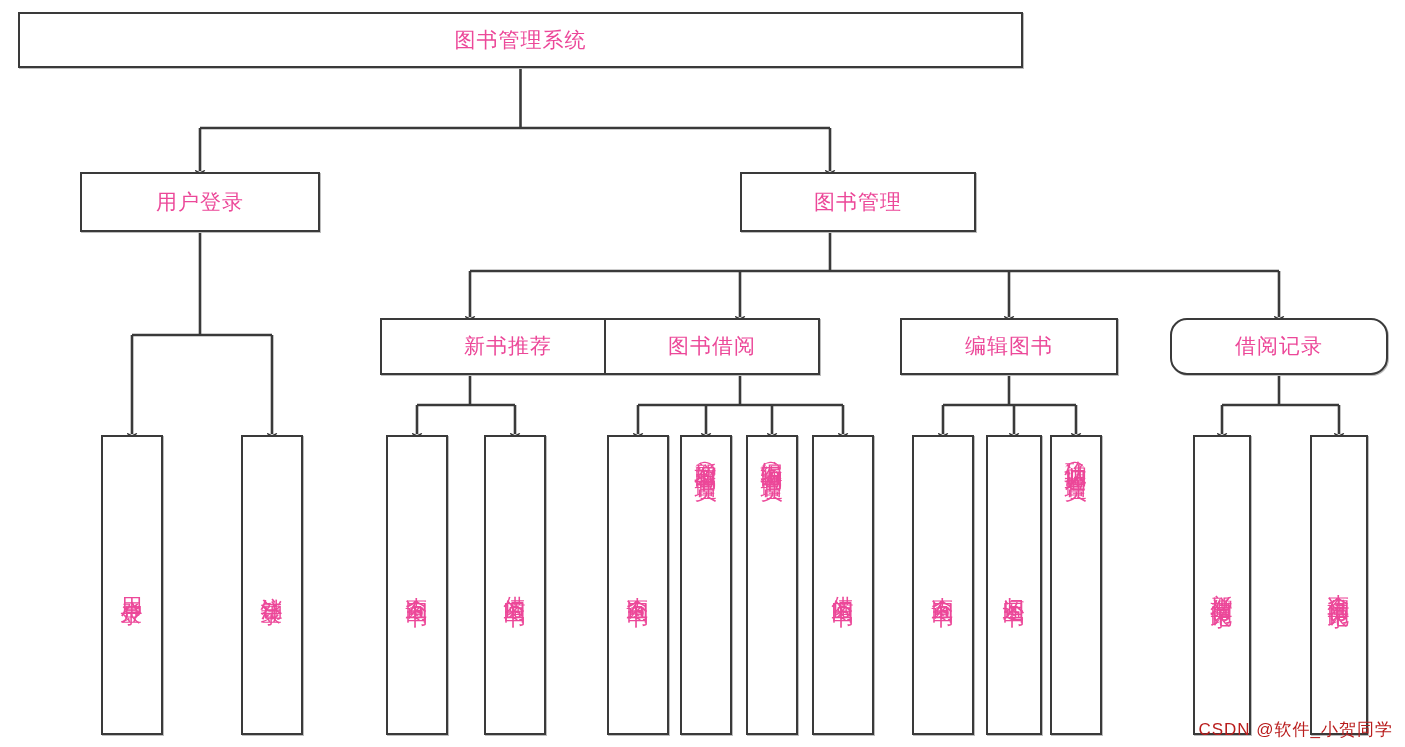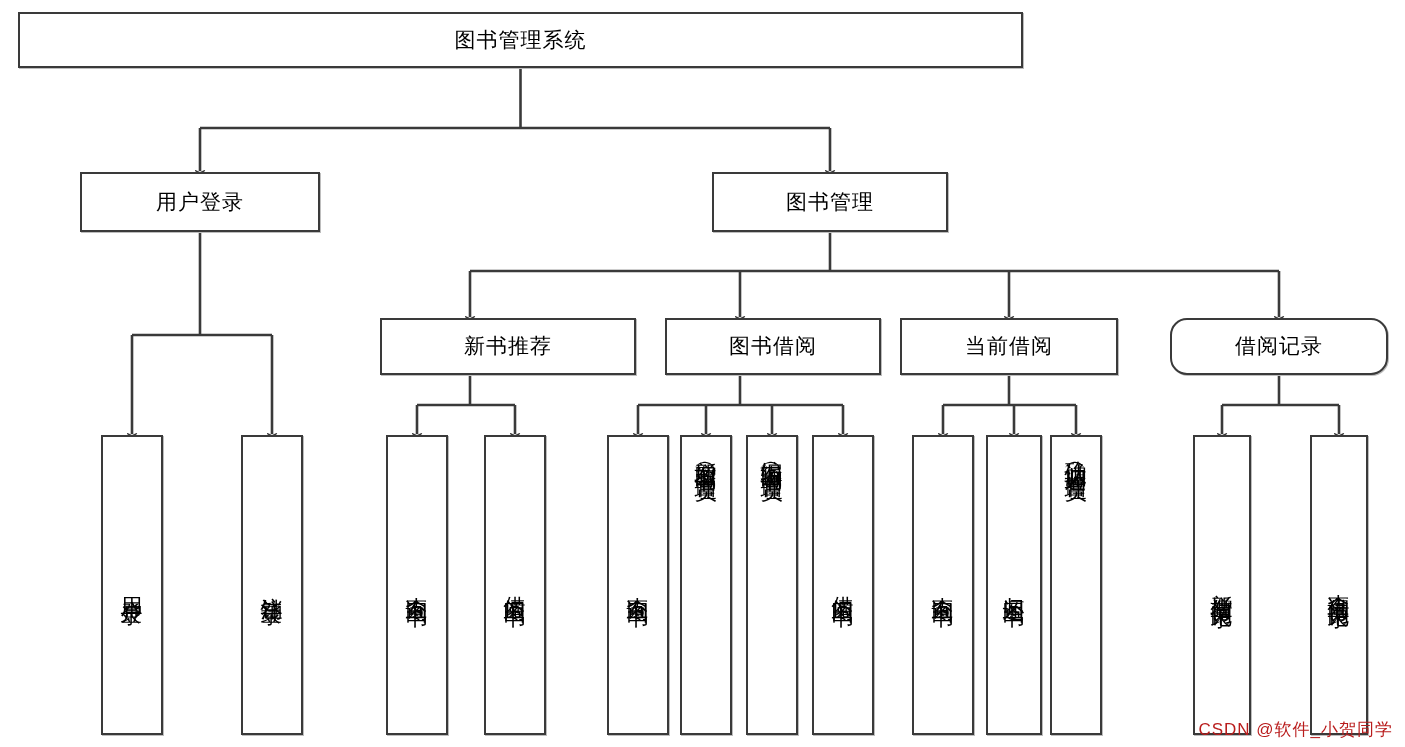--- a/index.html
+++ b/index.html
@@ -27,21 +27,21 @@
     border:2px solid #3a3a3a;
     box-shadow:1px 1px 0 0 #bdbdbd;
     display:flex;
     align-items:center;
     justify-content:center;
     z-index:2;
   }
   .node-label{
     font-size:21px;
     line-height:1.25;
-    color:#000000;
+    color:#ec4899;
     letter-spacing:1px;
     white-space:nowrap;
     text-align:center;
   }
   
   .node.vertical{
     align-items:flex-start;
     justify-content:center;
     padding-top:6px;
   }
@@ -116,31 +116,31 @@
       </g>
   </svg>
 
   <div id="node-layer">
       <div class="node" style="left: 18px; top: 12px; width: 1005px; height: 56px;">
         <span class="node-label">图书管理系统</span>
       </div>
       <div class="node" style="left: 80px; top: 172px; width: 240px; height: 60px;">
         <span class="node-label">用户登录</span>
       </div>
-      <div class="node" style="left: 712px; top: 172px; width: 236px; height: 60px;">
+      <div class="node" style="left: 740px; top: 172px; width: 236px; height: 60px;">
         <span class="node-label">图书管理</span>
       </div>
       <div class="node" style="left: 380px; top: 318px; width: 256px; height: 57px;">
         <span class="node-label">新书推荐</span>
       </div>
-      <div class="node" style="left: 665px; top: 318px; width: 216px; height: 57px;">
+      <div class="node" style="left: 604px; top: 318px; width: 216px; height: 57px;">
         <span class="node-label">图书借阅</span>
       </div>
       <div class="node" style="left: 900px; top: 318px; width: 218px; height: 57px;">
-        <span class="node-label">当前借阅</span>
+        <span class="node-label">编辑图书</span>
       </div>
       <div class="node" style="left: 1170px; top: 318px; width: 218px; height: 57px; border-radius: 17px;">
         <span class="node-label">借阅记录</span>
       </div>
       <div class="node vertical centered" style="left: 101px; top: 435px; width: 62px; height: 300px;">
         <span class="node-label">用户登录</span>
       </div>
       <div class="node vertical centered" style="left: 241px; top: 435px; width: 62px; height: 300px;">
         <span class="node-label">注销登录</span>
       </div>

